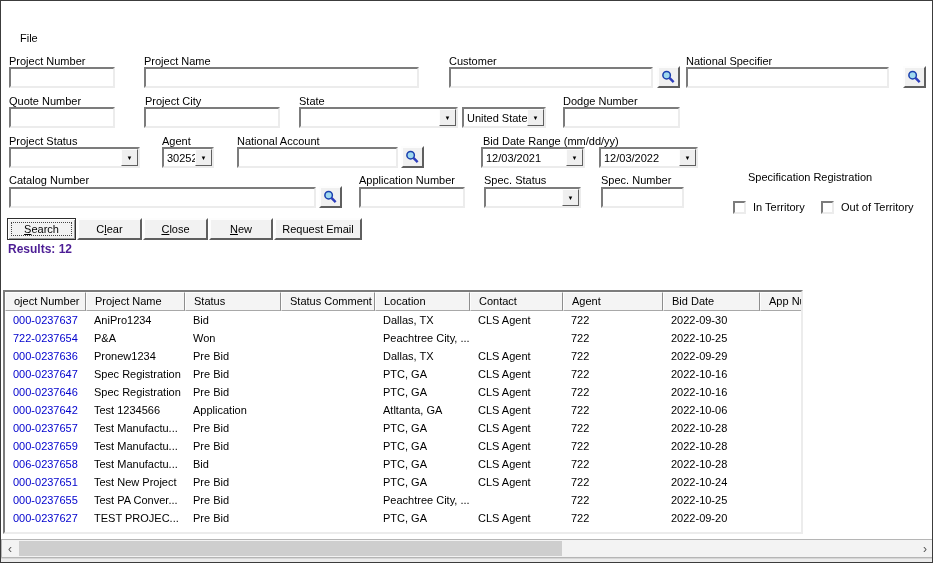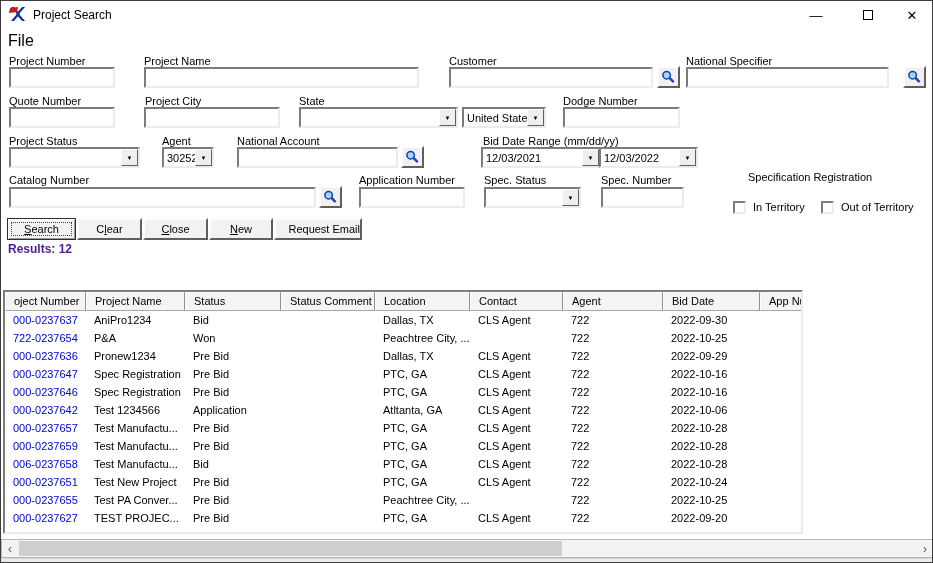--- a/index.html
+++ b/index.html
@@ -14,21 +14,21 @@
   .titlebar { position:absolute; left:0; top:0; width:100%; height:28px; background:#fff; }
   .app-icon { position:absolute; left:8px; top:5px; width:18px; height:16px; }
   .title-text { position:absolute; left:32px; top:7px; font-size:12px; }
   .winbtn { position:absolute; top:3px; width:38px; height:22px; display:flex; align-items:center; justify-content:center; background:#fff; border:none; cursor:default; font-size:13px; }
   .winbtn.min { left:796px; }
   .winbtn.max { left:848px; }
   .winbtn.cls { left:892px; }
   .glyph-max { width:10px; height:10px; border:1px solid #000; }
   
   .menubar { position:absolute; left:0; top:28px; width:100%; height:20px; background:#fff; }
-  .menu-item { position:absolute; left:0; top:1px; padding:2px 7px; font-size:16px; }
+  .menu-item { position:absolute; left:12px; top:1px; padding:2px 7px; font-size:11px; }
   
   .lbl { position:absolute; font-size:11px; white-space:nowrap; }
   .tb {
     position:absolute; height:21px; background:#fff; border:2px solid;
     border-color:#7c7c7c #ececec #ececec #7c7c7c; font:11px "Liberation Sans",sans-serif;
     padding:0 3px; outline:none;
   }
   .combo {
     position:absolute; height:21px; background:#fff; border:2px solid;
     border-color:#7c7c7c #ececec #ececec #7c7c7c; display:flex; align-items:stretch;
@@ -74,37 +74,20 @@
   .scroll-arrow.left { left:0; }
   .scroll-arrow.right { right:0; }
   .scroll-thumb { position:absolute; left:17px; top:1px; width:543px; height:15px; background:#cecece; }
   .statusbar { position:absolute; left:0; top:557px; width:933px; height:6px; background:#ececec; border-top:1px solid #d6d6d6; }
 </style>
 </head>
 <body>
 
 <div id="window">
 
-  <div class="titlebar">
-    <svg class="app-icon" viewBox="0 0 18 16">
-      <polygon points="2,1 8,8 2,15 5,15 11,8 5,1" fill="#16339b"></polygon>
-      <polygon points="16,1 10,8 16,15 13,15 7,8 13,1" fill="#16339b"></polygon>
-      <polygon points="1,2 9,1 8,6 0,7" fill="#c61b1b"></polygon>
-    </svg>
-    <span class="title-text">Project Search</span>
-    <div class="winbtn min">
-        <span>—</span>
-      </div>
-    <div class="winbtn max">
-        <span class="glyph-max"></span>
-      </div>
-    <div class="winbtn cls">
-        <span>✕</span>
-      </div>
-  </div>
 
   <div class="menubar">
     <span class="menu-item">File</span>
   </div>
 
   <span class="lbl" style="left:8px; top:54px;">Project Number</span>
   <input class="tb" style="left: 8px; top: 66px; width: 106px;" value="">
   <span class="lbl" style="left:143px; top:54px;">Project Name</span>
   <input class="tb" style="left: 143px; top: 66px; width: 275px;" value="">
   <span class="lbl" style="left:448px; top:54px;">Customer</span>
@@ -153,21 +136,21 @@
   </div>
   <span class="lbl" style="left:236px; top:134px;">National Account</span>
   <input class="tb" style="left: 236px; top: 146px; width: 161px;" value="">
   <button class="sbtn" style="left:400px; top:145px;">
     <svg width="15" height="15" viewBox="0 0 16 16">
         <circle cx="6" cy="5.5" r="4" fill="#9fd9ee" stroke="#1a3fae" stroke-width="1.6"></circle>
         <line x1="9" y1="8.5" x2="13.5" y2="13" stroke="#2d3dbc" stroke-width="2.6"></line>
       </svg>
   </button>
   <span class="lbl" style="left:482px; top:134px;">Bid Date Range  (mm/dd/yy)</span>
-  <div class="combo" style="left:480px; top:146px; width:120px;">
+  <div class="combo" style="left:480px; top:146px; width:104px;">
     <span class="txt">12/03/2021</span>
     <span class="arrow">▼</span>
   </div>
   <div class="combo" style="left:598px; top:146px; width:99px;">
     <span class="txt">12/03/2022</span>
     <span class="arrow">▼</span>
   </div>
 
   <span class="lbl" style="left:8px; top:173px;">Catalog Number</span>
   <input class="tb" style="left: 8px; top: 186px; width: 307px;" value="">
@@ -205,21 +188,21 @@
   <button class="btn" style="left:142px; width:65px;">
     <span></span>
       <span class="mn">C</span>
       <span>lose</span>
   </button>
   <button class="btn" style="left:208px; width:64px;">
     <span></span>
       <span class="mn">N</span>
       <span>ew</span>
   </button>
-  <button class="btn" style="left:273px; width:88px;justify-content:flex-end;">
+  <button class="btn" style="left:273px; width:88px;">
     <span>Request Email</span>
       <span class="mn"></span>
       <span></span>
   </button>
 
   <div class="results">Results: 12</div>
 
   <div class="table">
     <div class="thead">
         <div class="hcell c0">oject Number</div>

